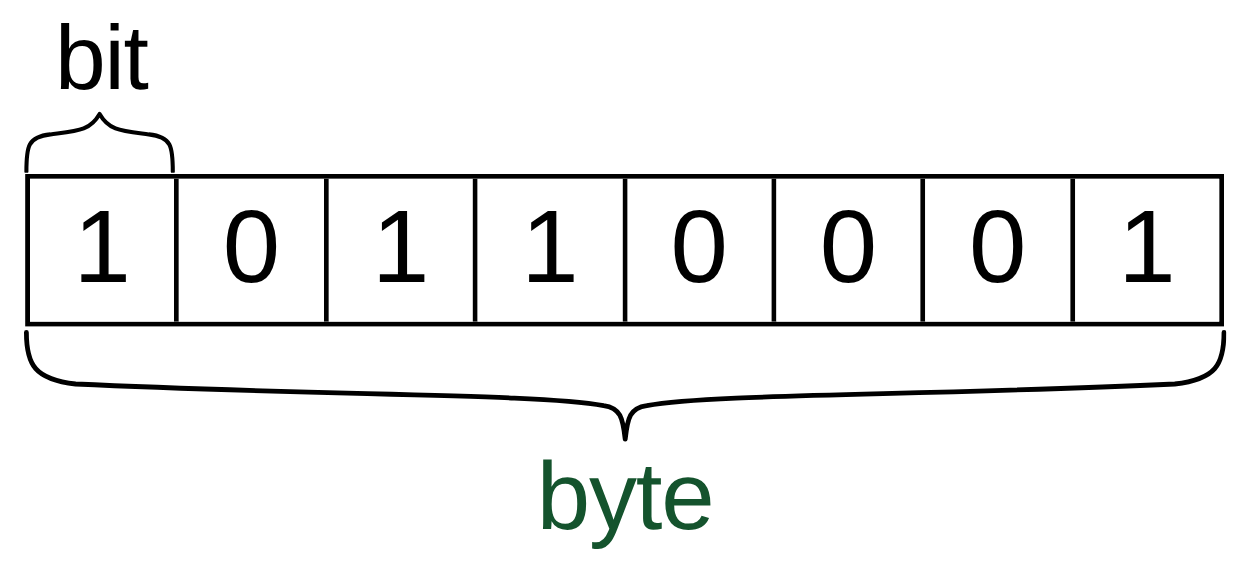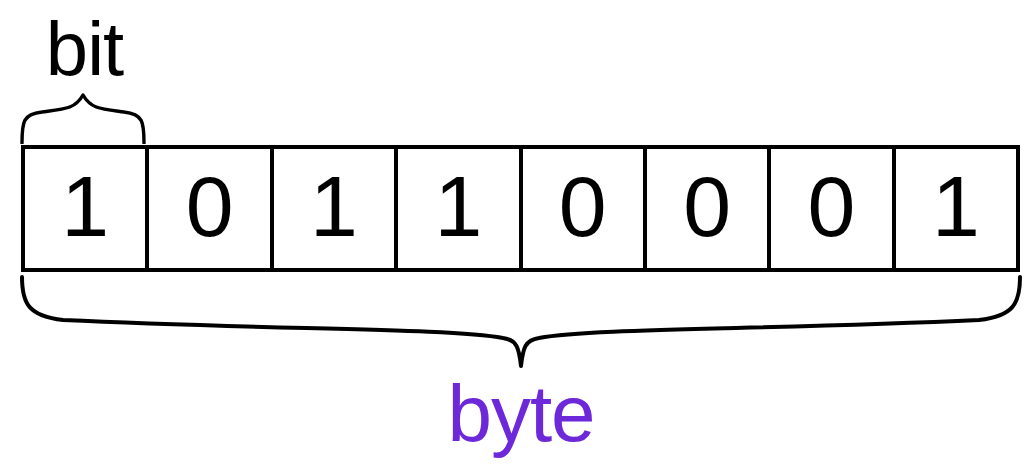--- a/index.html
+++ b/index.html
@@ -91,21 +91,21 @@
     left: 271px;
     top: 368px;
     width: 500px;
     height: 92px;
     display: flex;
     align-items: center;
     justify-content: center;
     font-size: 80px;
     line-height: 1;
     letter-spacing: -1px;
-    color: #6d28d9;
+    color: #14532d;
     white-space: nowrap;
   }
 </style>
 </head>
 <body>
 
 <div id="canvas">
 
   <div id="bit-label">bit</div>
 

